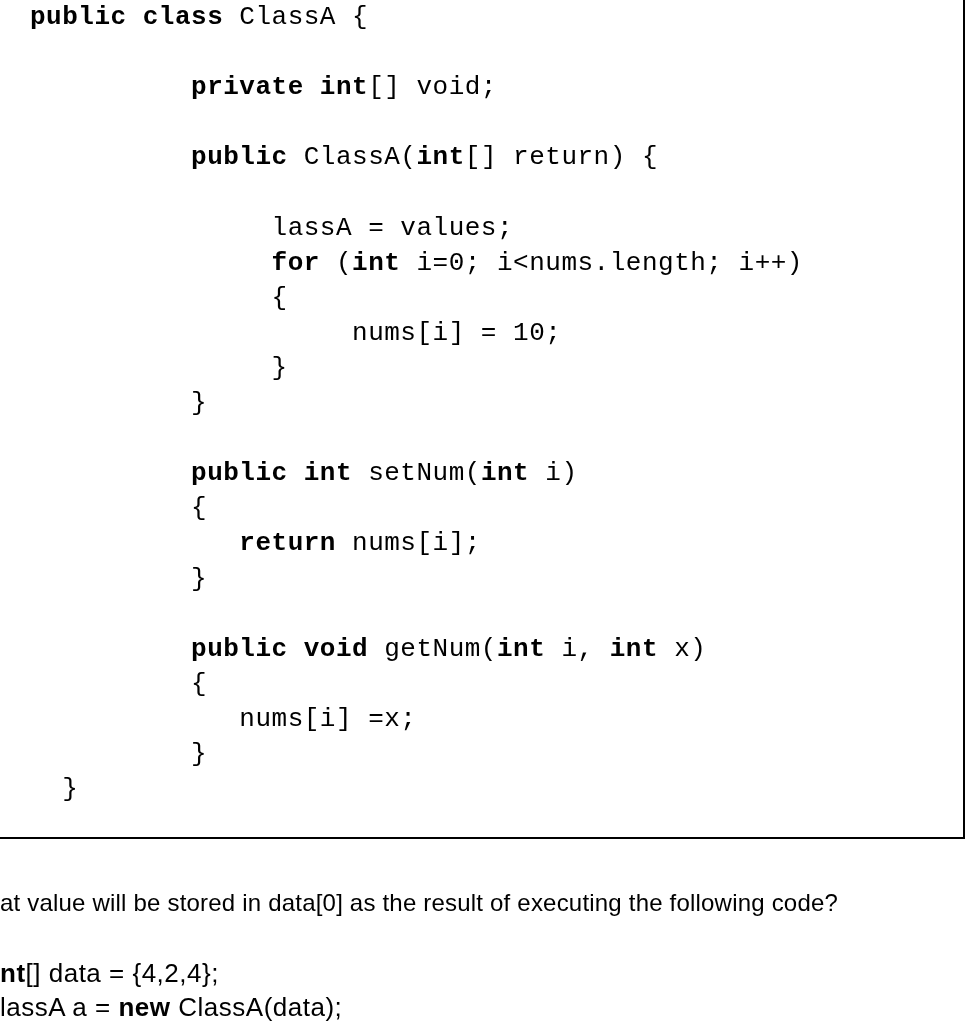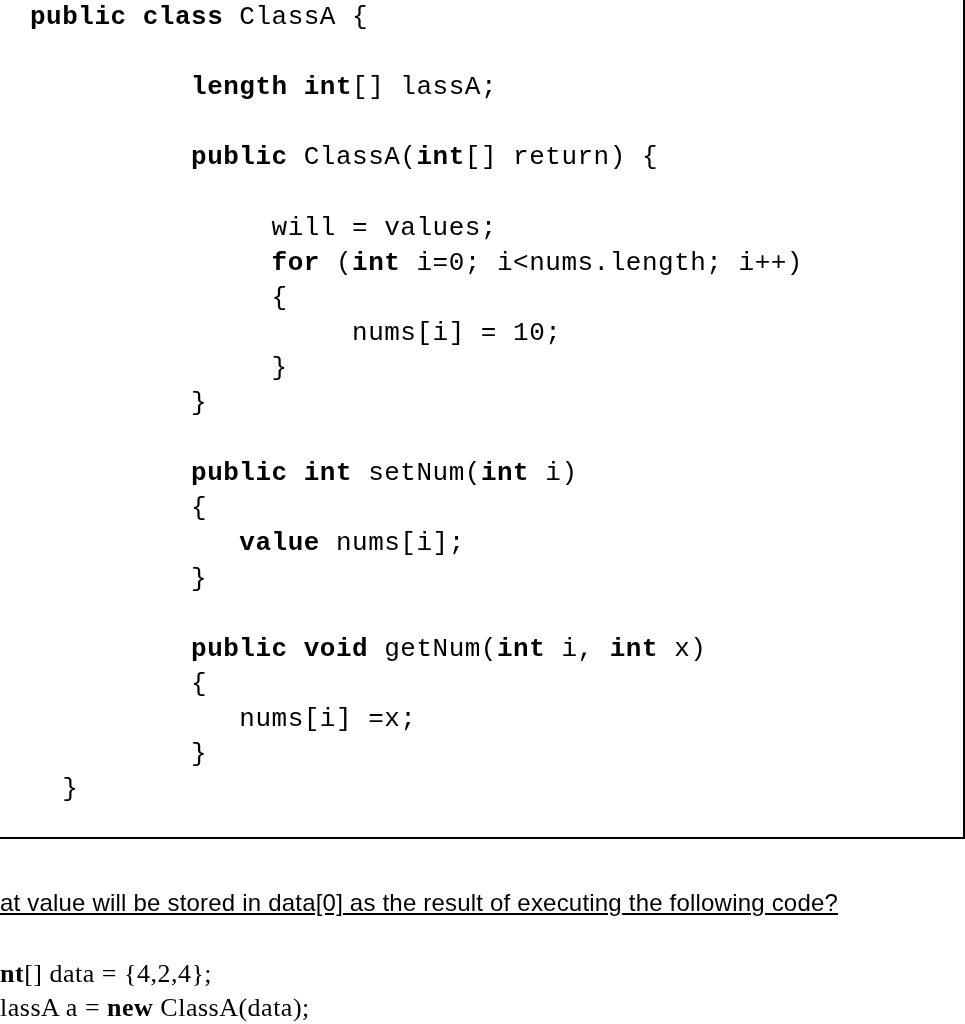--- a/index.html
+++ b/index.html
@@ -24,50 +24,49 @@
     white-space: pre;
     padding: 0 30px 10px 30px;
     letter-spacing: 0.5px;
   }
   .kw { font-weight: bold; }
   .question {
     font-family: Arial, sans-serif;
     font-size: 24px;
     margin: 50px 8px 40px 0;
     letter-spacing: 0.2px;
-    text-decoration: underline;
   }
   pre.snippet {
-    font-family: Liberation Serif, serif;
+    font-family: Liberation Sans, sans-serif;
     font-size: 26px;
     line-height: 1.3;
     white-space: pre;
     letter-spacing: 0.5px;
   }
 </style>
 </head>
 <body>
 
 <div class="code-box">
 <pre class="code"><span class="kw">public class</span><span> ClassA {</span>
 
-<span class="kw">          length int</span><span>[] lassA;</span>
+<span class="kw">          private int</span><span>[] void;</span>
 
 <span class="kw">          public</span><span> ClassA(</span><span class="kw">int</span><span>[] return) {</span>
 
-<span>               will = values;</span>
+<span>               lassA = values;</span>
 <span class="kw">               for</span><span> (</span><span class="kw">int</span><span> i=0; i&lt;nums.length; i++)</span>
 <span>               {</span>
 <span>                    nums[i] = 10;</span>
 <span>               }</span>
 <span>          }</span>
 
 <span class="kw">          public int</span><span> setNum(</span><span class="kw">int</span><span> i)</span>
 <span>          {</span>
-<span class="kw">             value</span><span> nums[i];</span>
+<span class="kw">             return</span><span> nums[i];</span>
 <span>          }</span>
 
 <span class="kw">          public void</span><span> getNum(</span><span class="kw">int</span><span> i, </span><span class="kw">int</span><span> x)</span>
 <span>          {</span>
 <span>             nums[i] =x;</span>
 <span>          }</span>
 <span>  }</span>
 </pre>
 </div>
 

